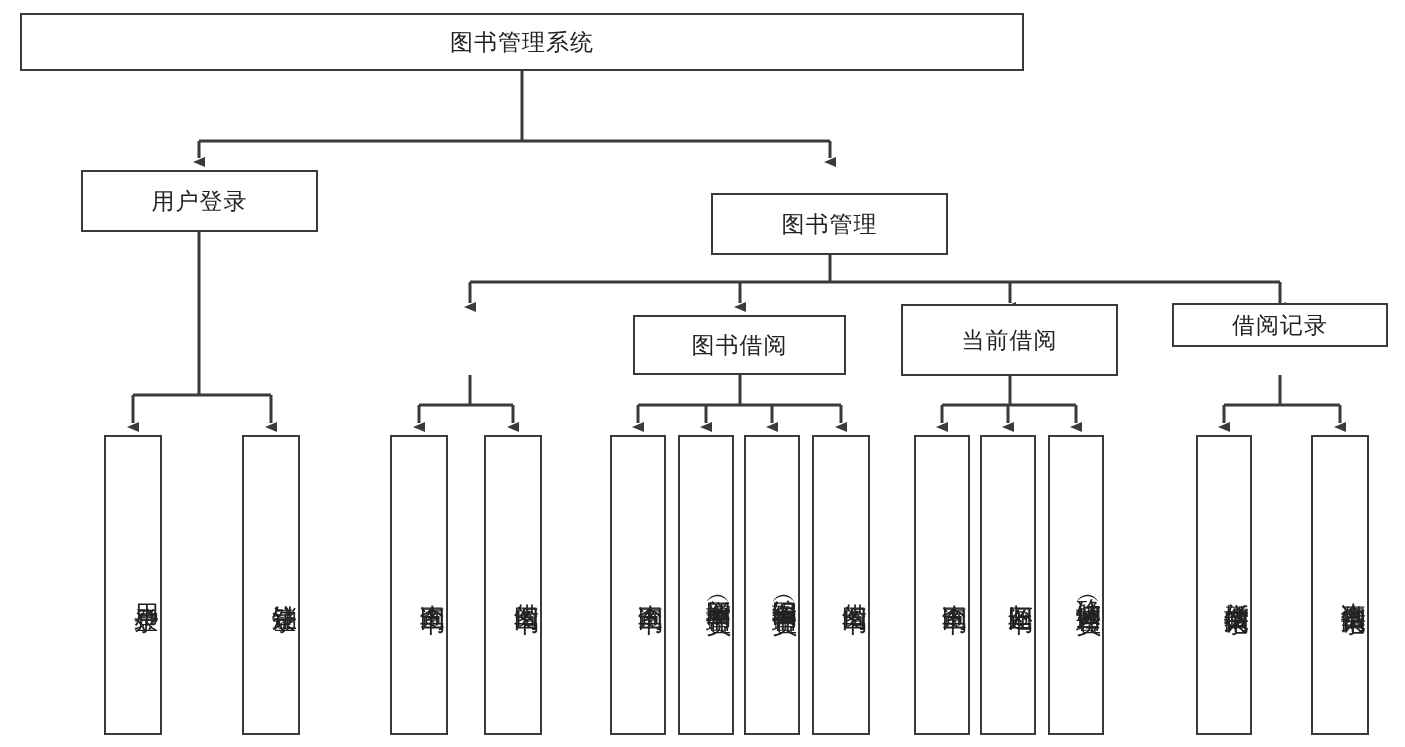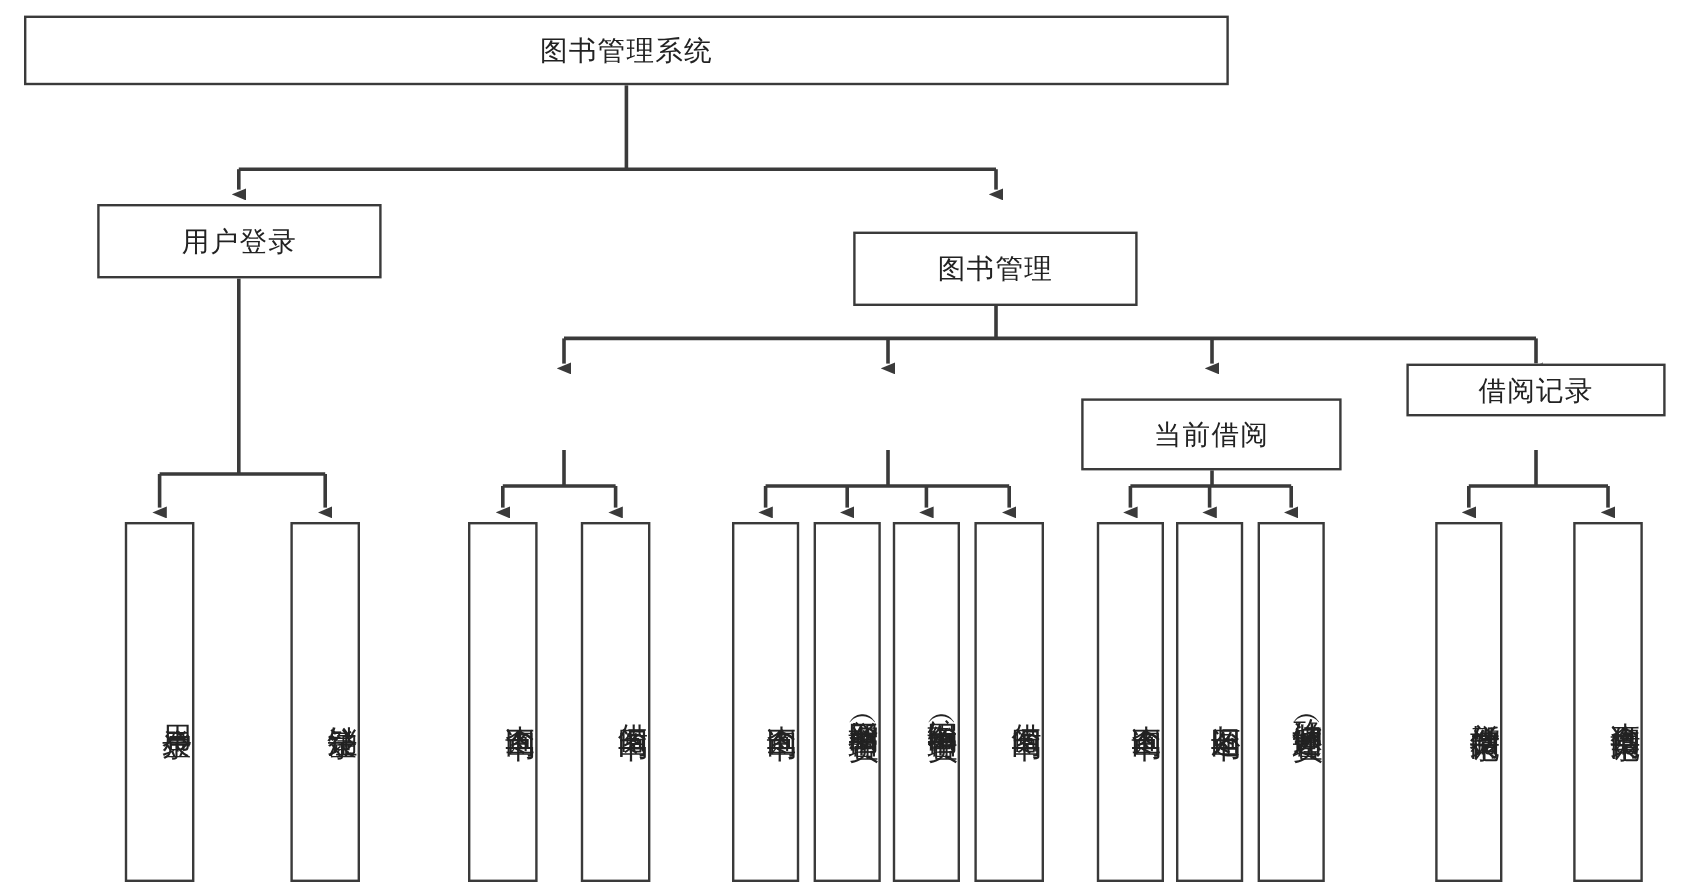--- a/index.html
+++ b/index.html
@@ -126,21 +126,24 @@
     <span>图书管理系统</span>
   </div>
 
   <div class="node horiz" style="left:81px; top:170px; width:237px; height:62px;">
     <span>用户登录</span>
   </div>
   <div class="node horiz" style="left:711px; top:170px; width:237px; height:62px;margin-top:23px;">
     <span>图书管理</span>
   </div>
 
-  <div class="node horiz" style="left:901px; top:332px; width:217px; height:60px;">
+  <div class="node horiz" style="left:633px; top:315px; width:213px; height:60px;">
+    <span>图书借阅</span>
+  </div>
+  <div class="node horiz" style="left:901px; top:304px; width:217px; height:72px;">
     <span>当前借阅</span>
   </div>
   <div class="node horiz" style="left:1172px; top:303px; width:216px; height:44px;">
     <span>借阅记录</span>
   </div>
 
   <div class="node leaf" style="left:104px; top:435px; width:58px; height:300px;">
     <span class="leaf-label">用户登录</span>
   </div>
   <div class="node leaf" style="left:242px; top:435px; width:58px; height:300px;">

